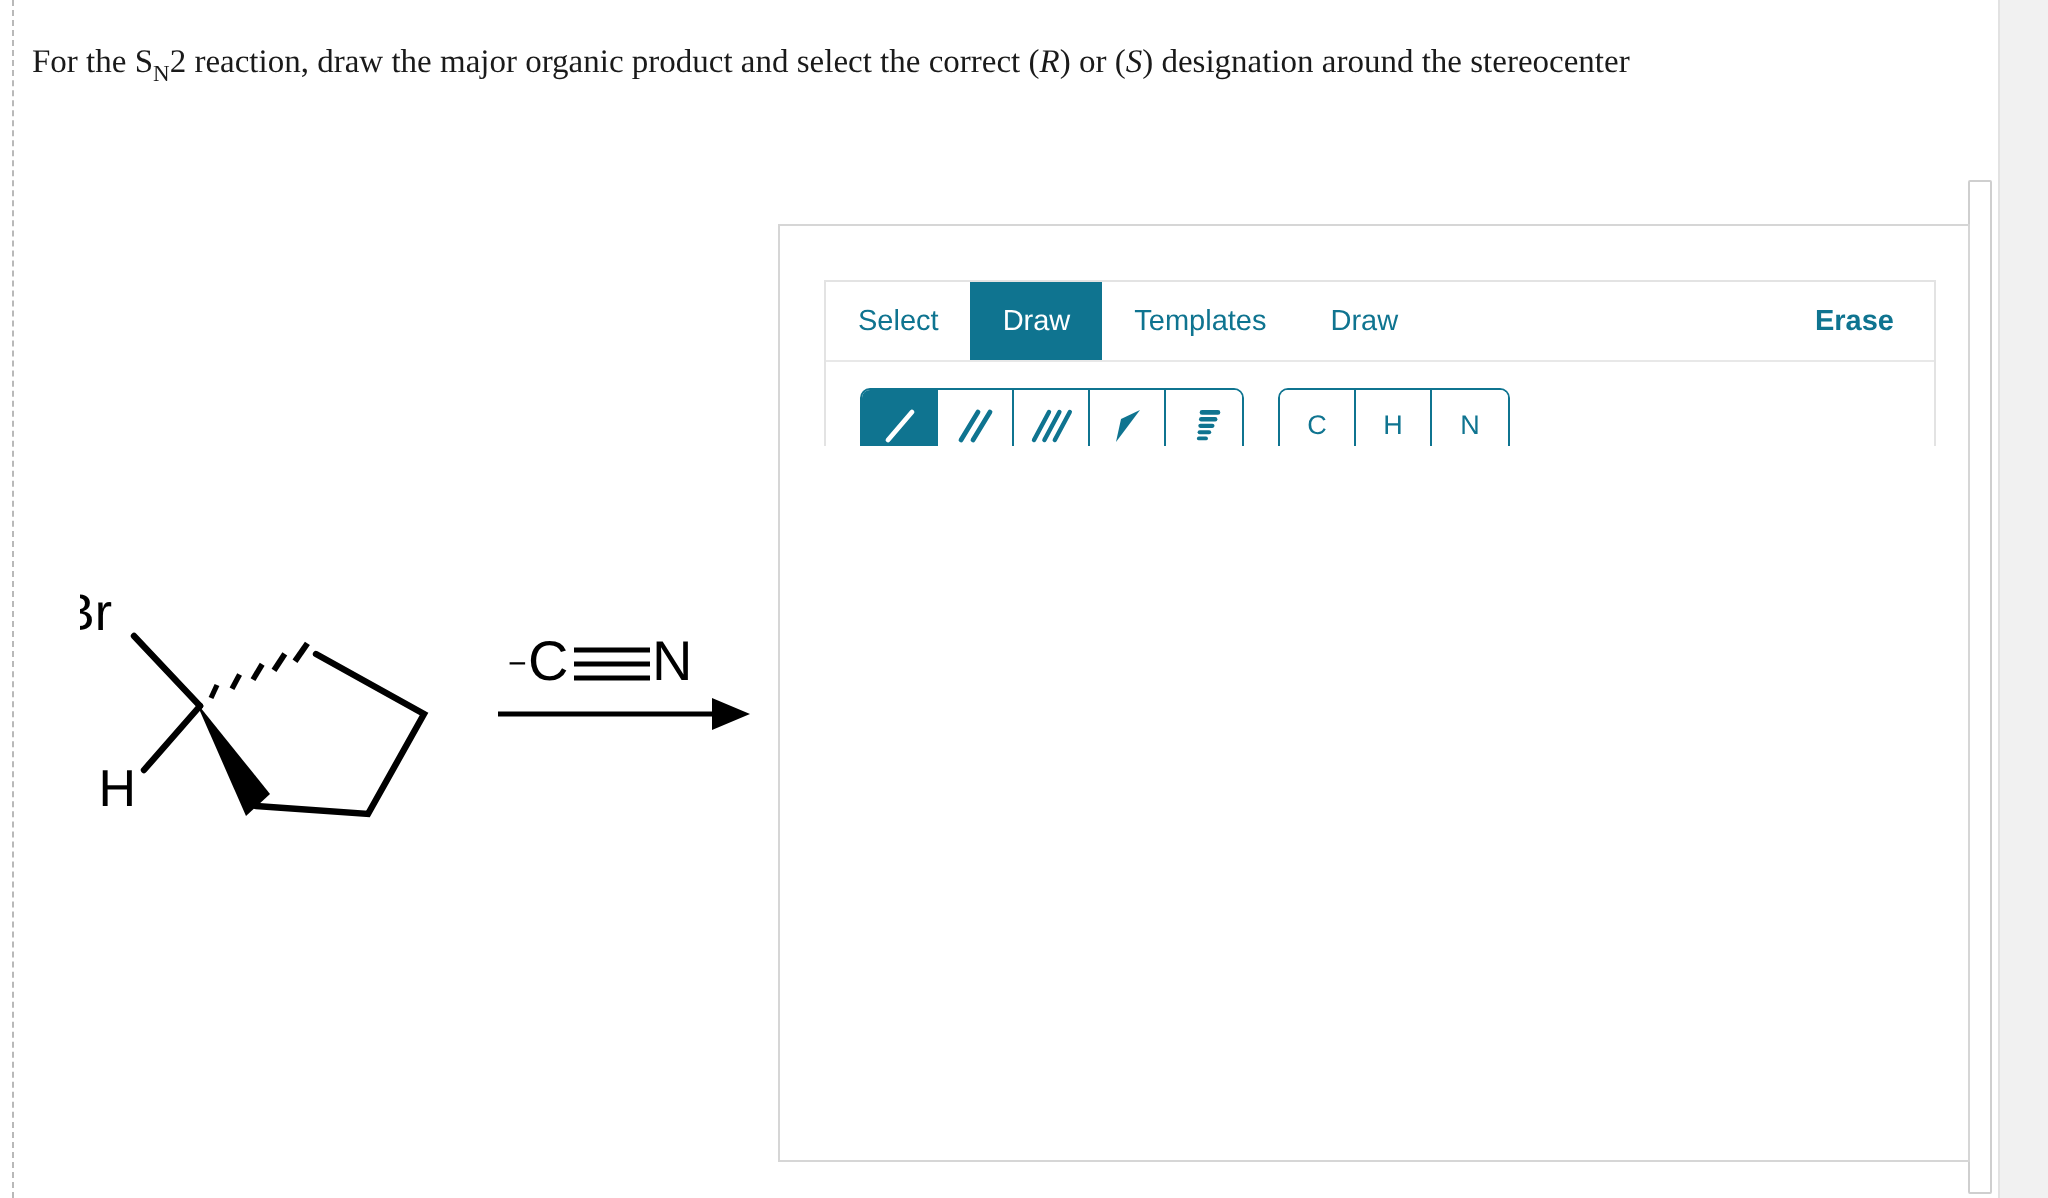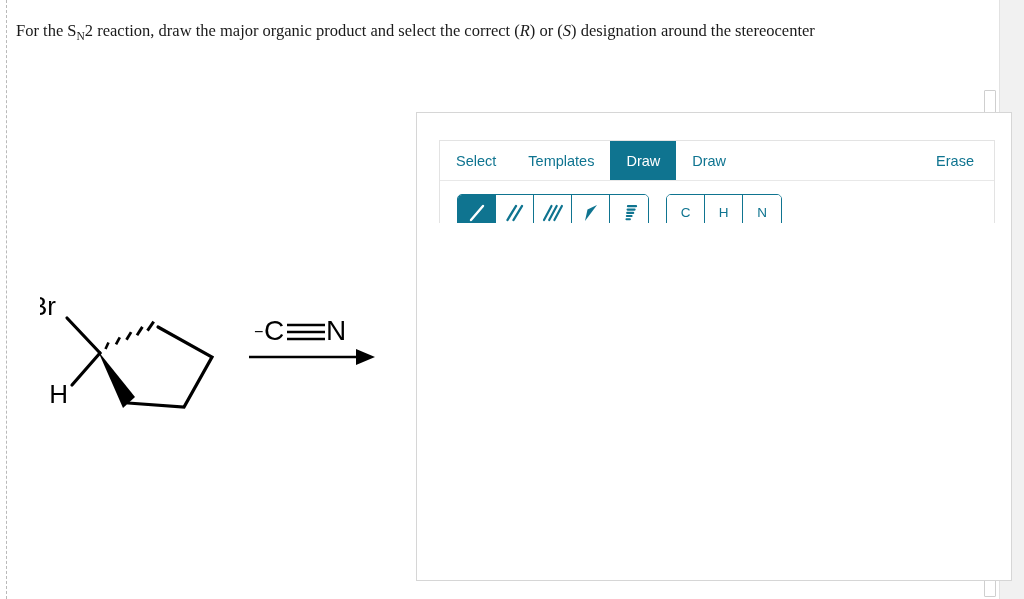--- a/index.html
+++ b/index.html
@@ -76,21 +76,20 @@
   
   #editor-panel {
     position: absolute;
     left: 389px;
     top: 112px;
     width: 596px;
     height: 469px;
     background: #ffffff;
     border: 1px solid #d6d6d6;
     box-sizing: border-box;
-    margin-left: 27px;
   }
 
   
   #toolbar {
     position: absolute;
     left: 22px;
     top: 27px;
     width: 556px;
     background: #ffffff;
     border: 1px solid #e3e3e3;
@@ -114,20 +113,21 @@
     user-select: none;
     white-space: nowrap;
   }
   .tab.active {
     background: #0f7490;
     color: #ffffff;
   }
   #erase-tab {
     margin-left: auto;
     padding-right: 20px;
+    font-weight: bold;
   }
 
   #tool-row {
     position: relative;
     height: 63px;
     display: flex;
     align-items: center;
     padding-left: 17px;
     gap: 17px;
   }
@@ -237,22 +237,22 @@
       </g>
     </svg>
   </div>
 
   <div id="editor-panel">
 
     <div id="toolbar">
 
       <div id="tab-row">
         <div class="tab">Select</div>
+        <div class="tab active">Draw</div>
         <div class="tab">Templates</div>
-        <div class="tab active">Draw</div>
         <div class="tab">Draw</div>
         <div class="tab" id="erase-tab">Erase</div>
       </div>
 
       <div id="tool-row">
 
         <div class="btn-group bond-group">
 
           <div class="gbtn selected">
             <svg width="24" height="24" viewBox="0 0 24 24">

